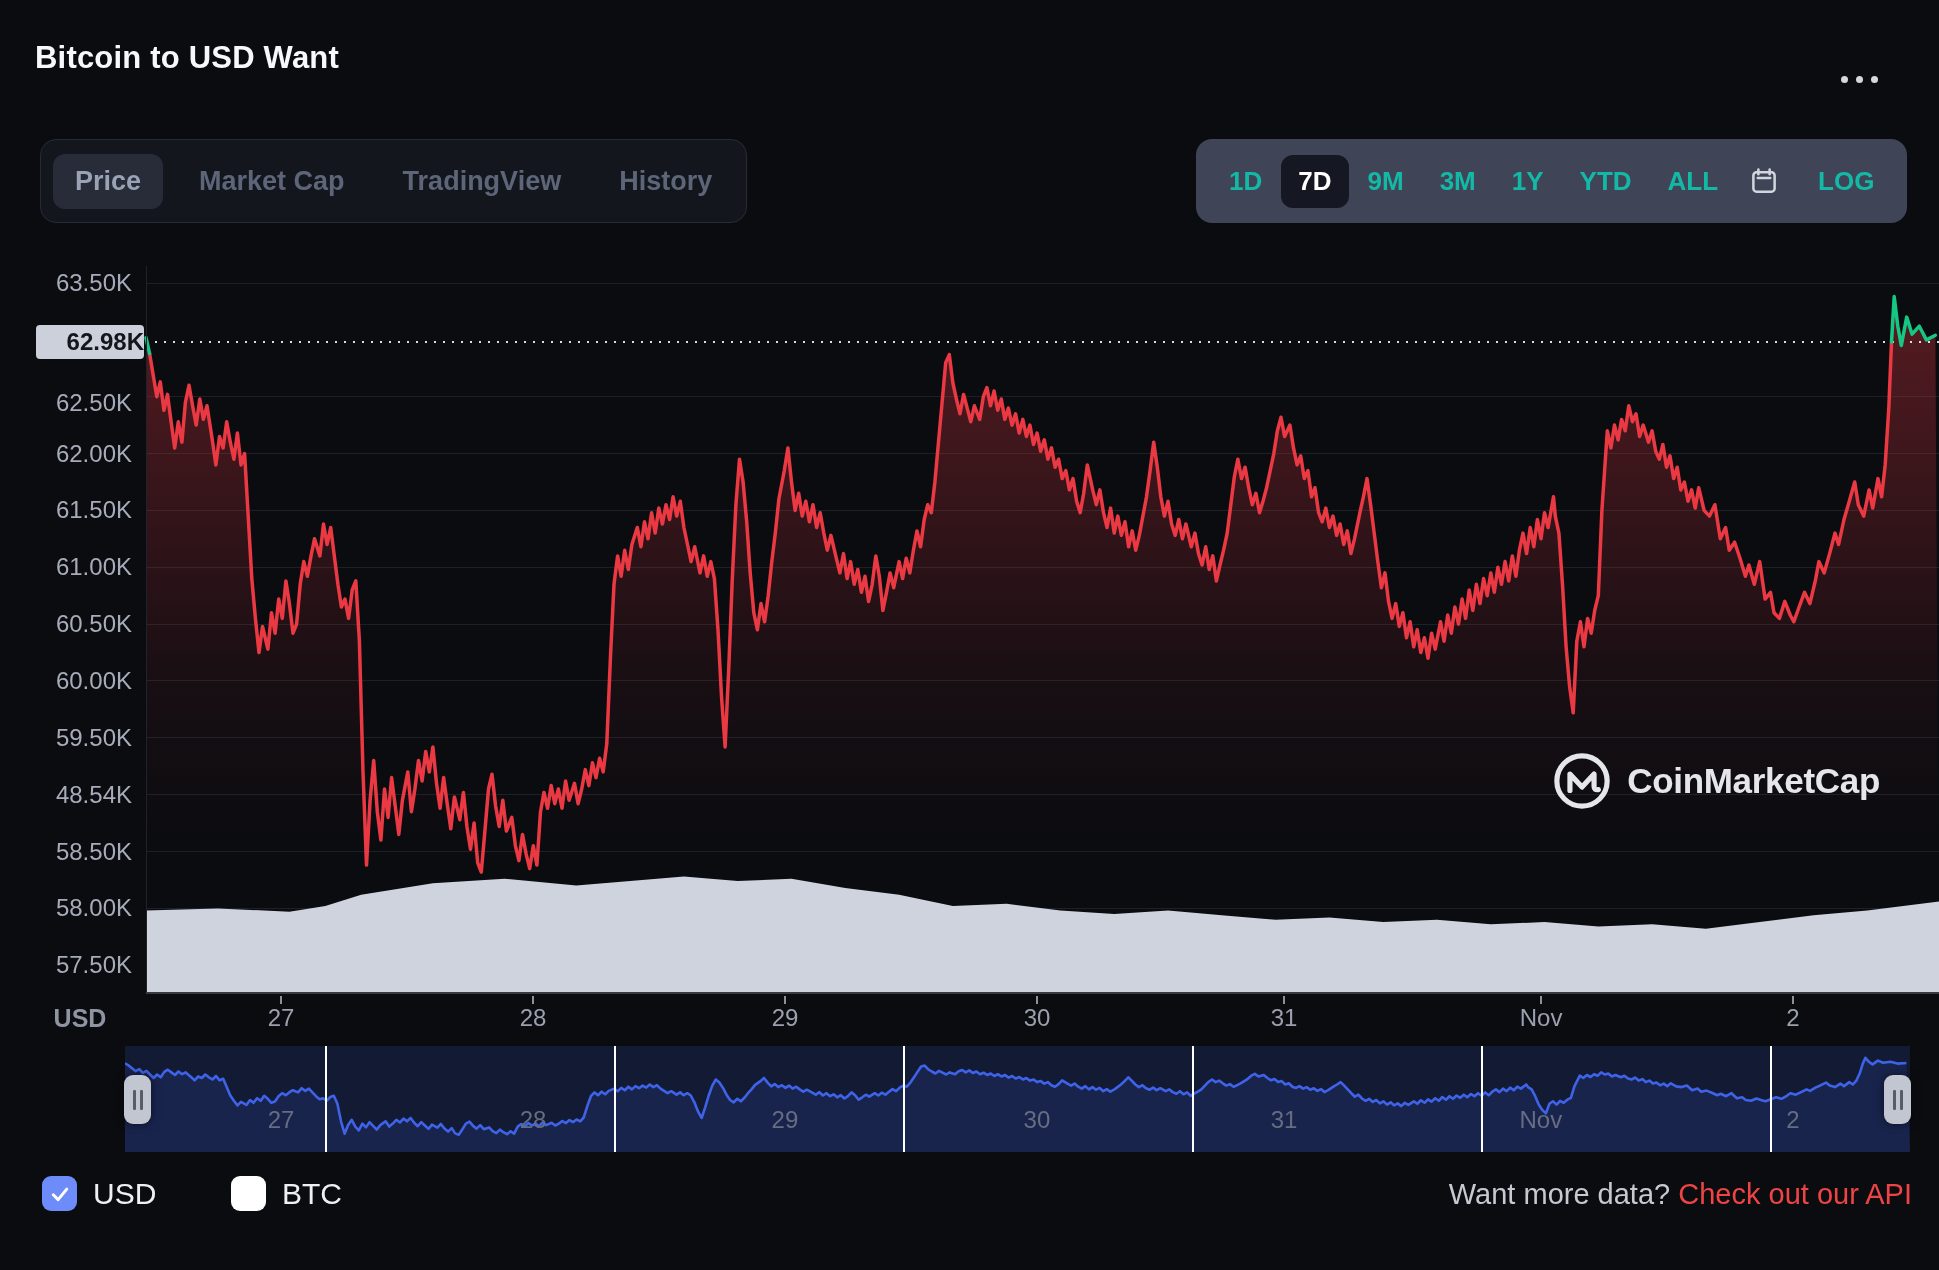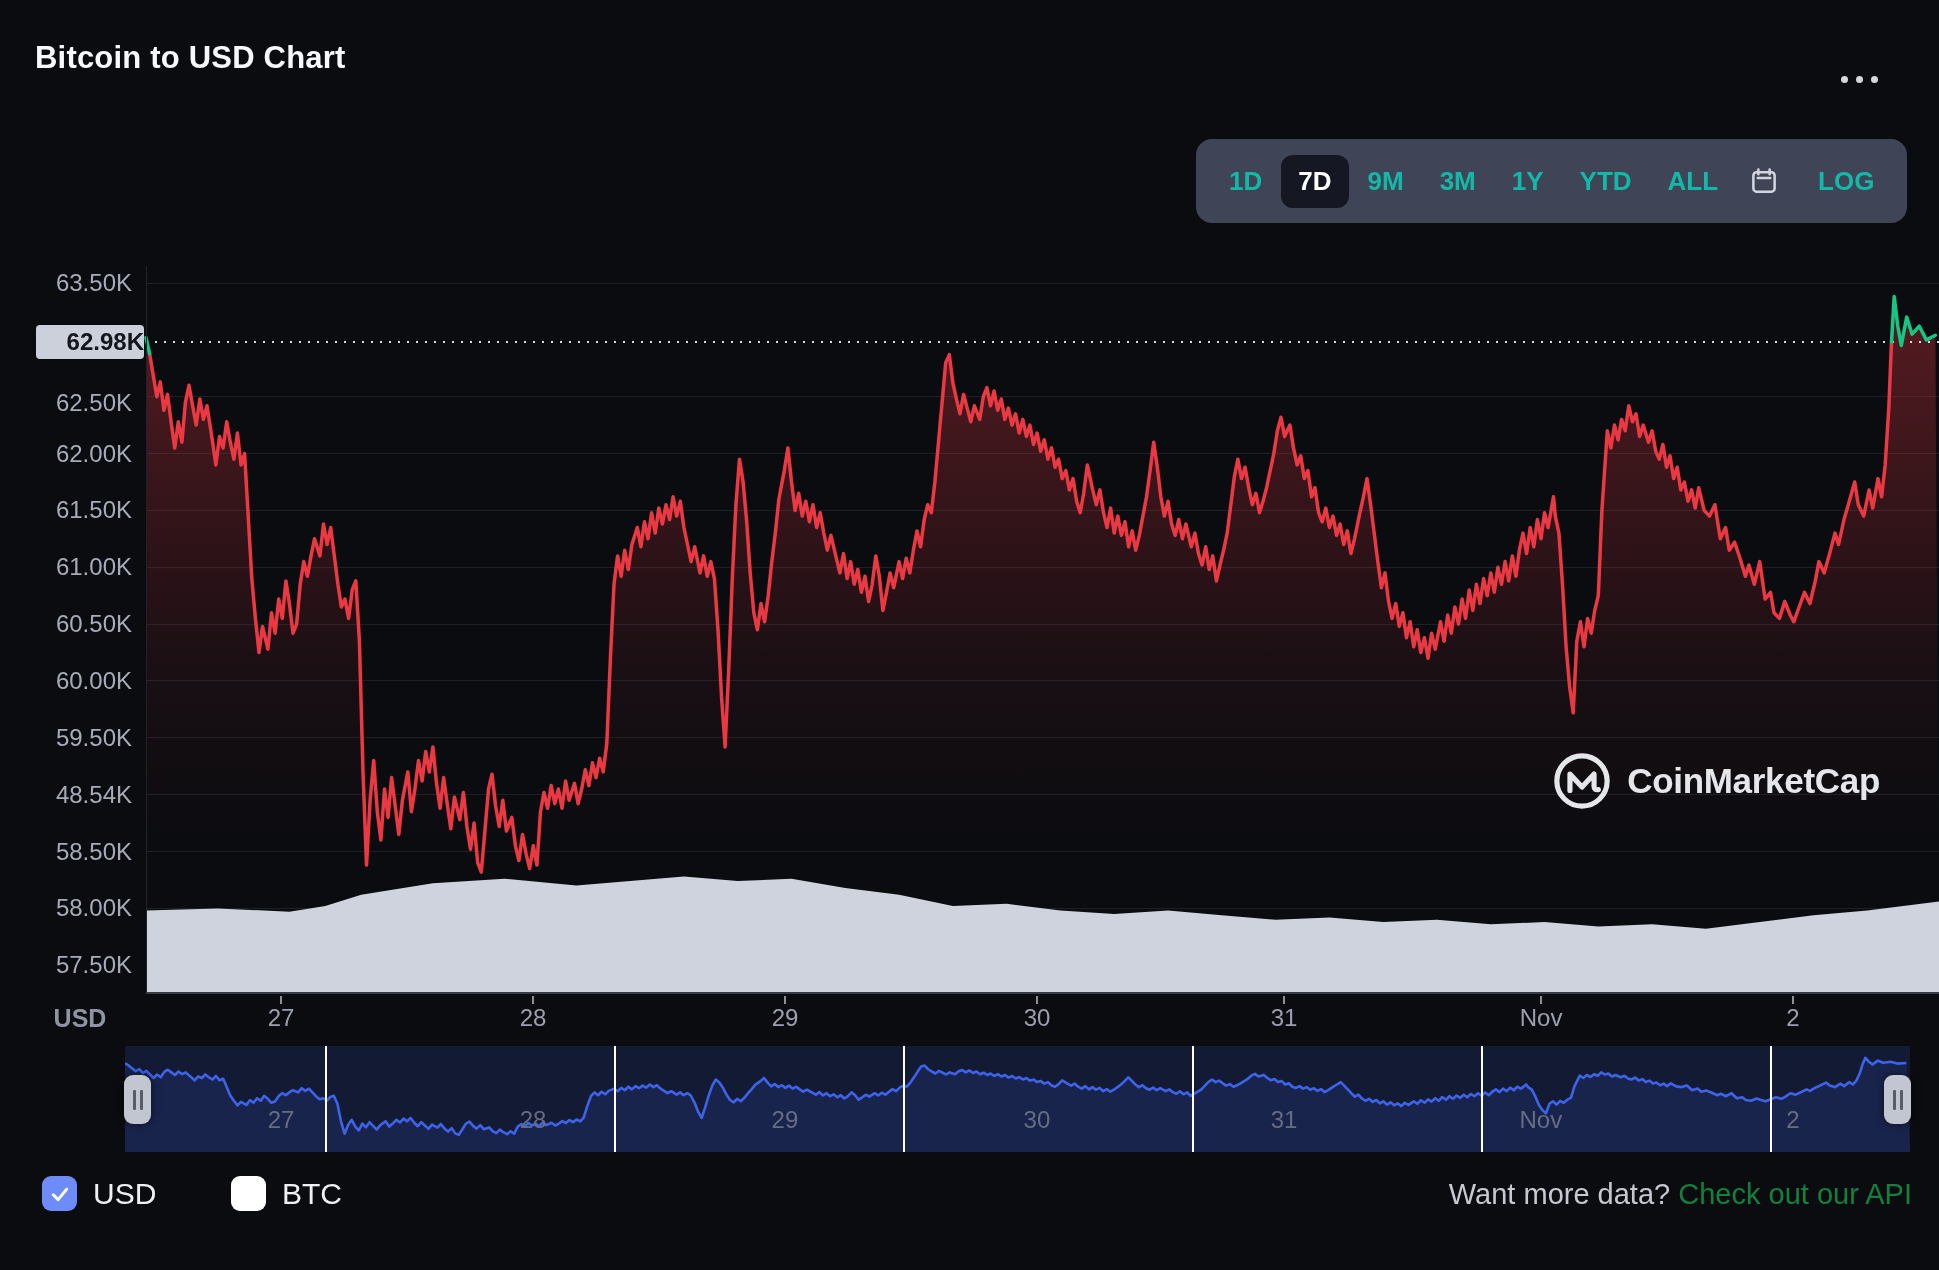--- a/index.html
+++ b/index.html
@@ -50,35 +50,41 @@
               display:flex;align-items:center;justify-content:center;gap:4px;box-shadow:0 0 10px rgba(0,0,0,.55);}
   .nav-handle i{width:3px;height:20px;background:#585d69;display:block;border-radius:1px;}
 
   
   .chkrow{top:1176px;display:flex;align-items:center;gap:16px;cursor:pointer;}
   .chkbox{width:35px;height:35px;border-radius:9px;display:flex;align-items:center;justify-content:center;}
   .chkbox.on{background:#6e8bfa;}
   .chkbox.off{background:#ffffff;}
   .chklabel{font-size:30px;color:#eef0f4;}
   .cta{right:27px;top:1178px;font-size:29px;color:#c6c9d2;}
-  .cta a{color:#15803d;text-decoration:none;cursor:pointer;}
+  .cta a{color:#ef4444;text-decoration:none;cursor:pointer;}
 </style>
 </head>
 <body>
 
 <div class="stage">
 
-  <div class="abs title">Bitcoin to USD Chart</div>
+  <div class="abs title">Bitcoin to USD Want</div>
 
   <div class="abs dots" title="">
     <i></i>
       <i></i>
       <i></i>
   </div>
 
+  <div class="abs" id="view-tabs">
+      <div class="vtab sel">Price</div>
+      <div class="vtab">Market Cap</div>
+      <div class="vtab">TradingView</div>
+      <div class="vtab">History</div>
+    </div>
 
   <div class="abs" id="range-bar">
     <div id="range-btns" style="display:flex;align-items:center;gap:2px;">
         <div class="rbtn">1D</div>
         <div class="rbtn sel">7D</div>
         <div class="rbtn">9M</div>
         <div class="rbtn">3M</div>
         <div class="rbtn">1Y</div>
         <div class="rbtn">YTD</div>
         <div class="rbtn">ALL</div>

